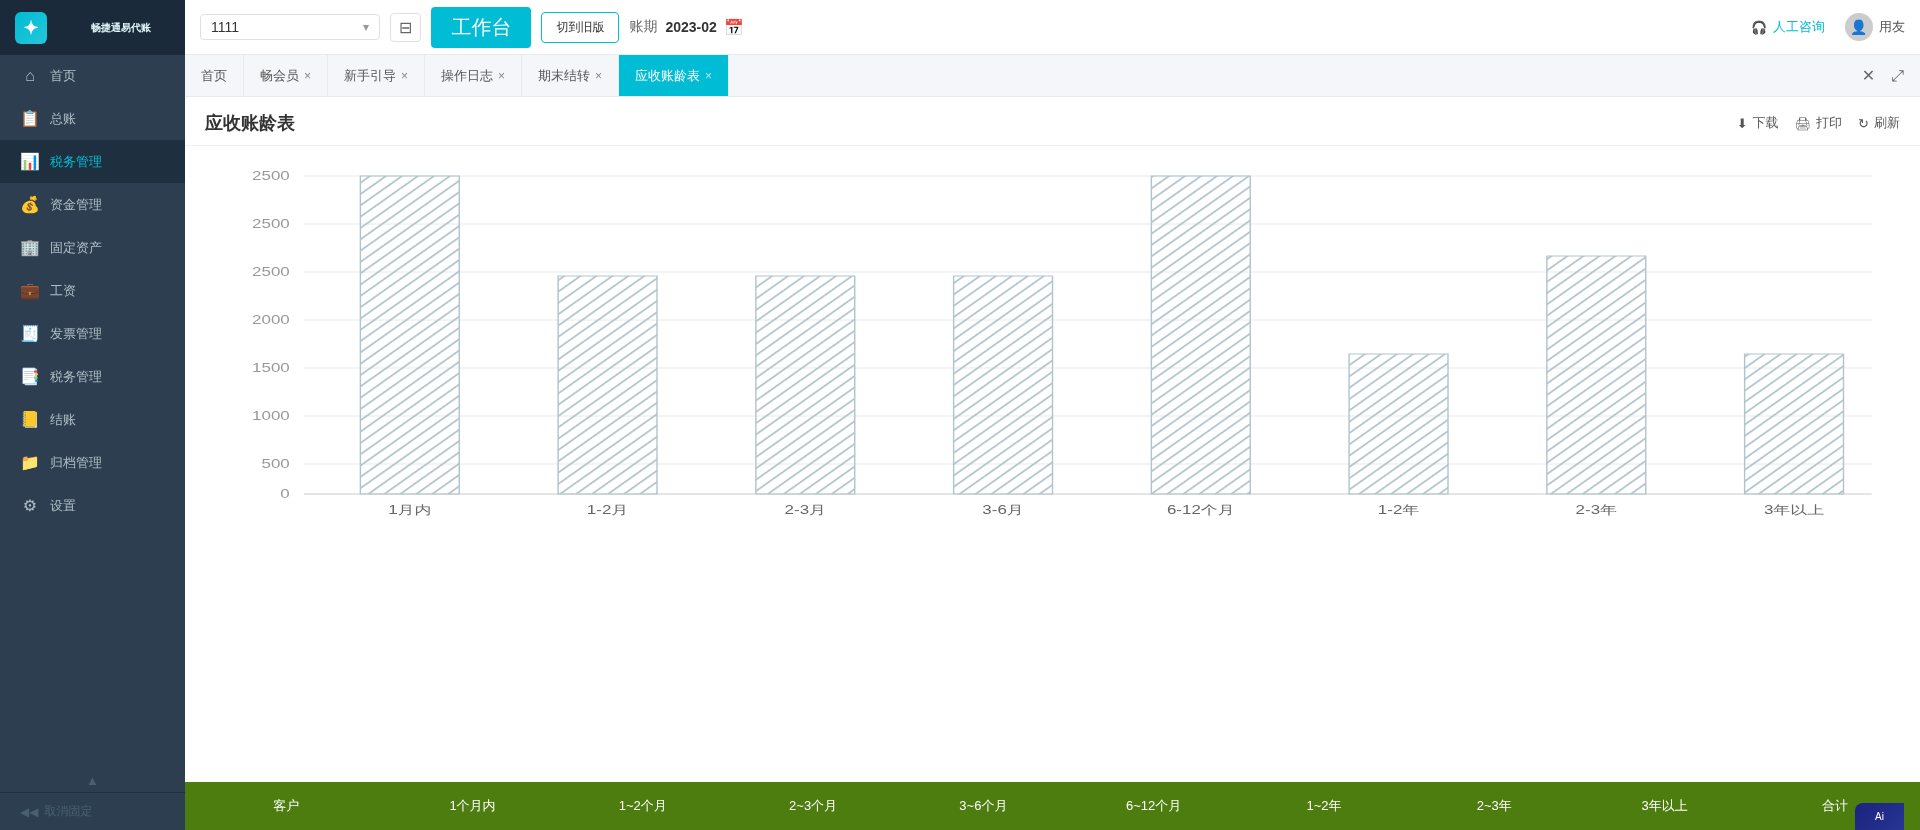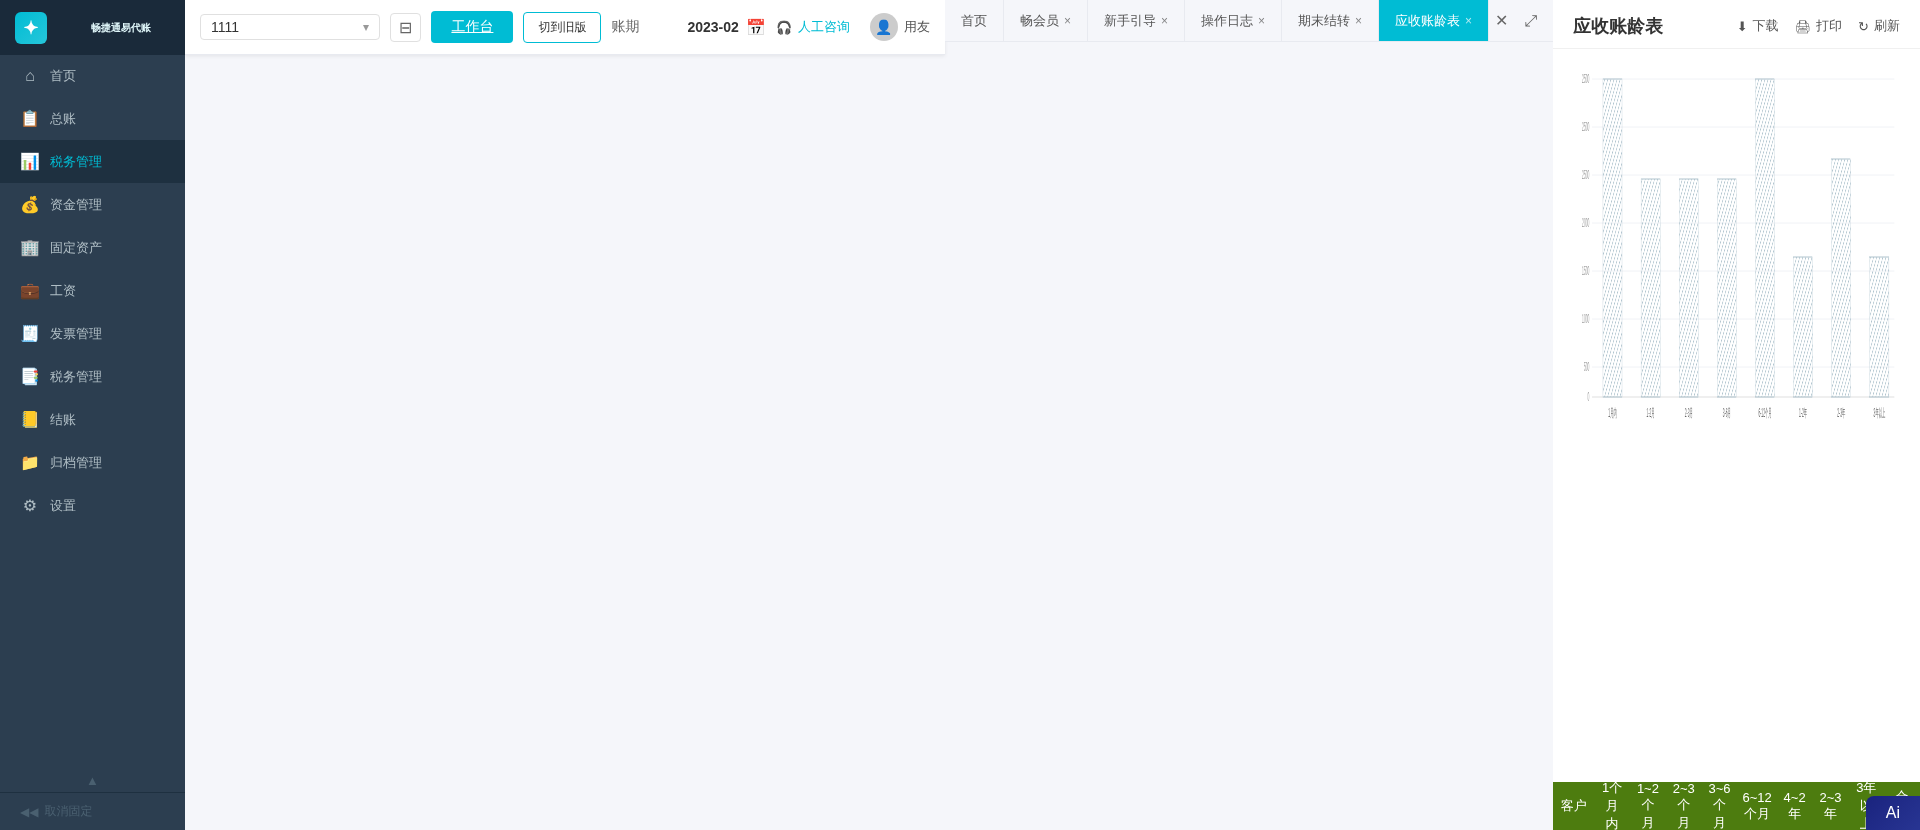--- a/index.html
+++ b/index.html
@@ -66,21 +66,21 @@
       font-size: 12px;
       display: flex; align-items: center; gap: 6px;
       cursor: pointer;
       border-top: 1px solid #1e3040;
     }
 
     
     #main {
       flex: 1;
       display: flex;
-      flex-direction: row;
+      flex-direction: column;
       background: #f5f6fa;
       height: 830px;
       overflow: hidden;
     }
 
     
     #header {
       height: 55px;
       background: #fff;
       display: flex;
@@ -103,36 +103,35 @@
     #company-selector .chevron { color: #999; font-size: 12px; }
 
     #copy-btn {
       background: none; border: 1px solid #e0e0e0; border-radius: 4px;
       padding: 4px 8px; cursor: pointer; color: #666; font-size: 16px;
     }
 
     #workbench-btn {
       background: #00bcd4; color: #fff; border: none;
       border-radius: 4px; padding: 7px 20px; cursor: pointer;
-      font-size: 14px;
-      text-decoration: underline;
+      font-size: 20px;
     }
 
     #switch-btn {
       background: #fff; color: #333; border: 1px solid #00bcd4;
       border-radius: 4px; padding: 6px 14px; cursor: pointer;
       font-size: 12px;
     }
 
     #period-area {
       display: flex; align-items: center; gap: 8px;
       font-size: 14px; color: #333;
     }
     #period-area .period-label { color: #666; }
-    #period-area .period-value { font-weight: bold; color: #333; margin-left: 40px; }
+    #period-area .period-value { font-weight: bold; color: #333; }
     #period-area .calendar-icon { color: #666; font-size: 16px; }
 
     .header-right {
       margin-left: auto;
       display: flex; align-items: center; gap: 20px;
     }
     .header-right .consult {
       display: flex; align-items: center; gap: 5px;
       color: #00bcd4; cursor: pointer; font-size: 13px;
     }
@@ -248,25 +247,25 @@
       padding: 0 5px;
     }
     .th-cell:first-child {
       flex: 1.2;
     }
 
     
     #ai-badge {
       position: fixed;
       bottom: 0;
-      right: 0;
+      right: 16px;
       background: linear-gradient(135deg, #1a237e, #283593);
       color: #fff;
       padding: 8px 20px;
-      font-size: 16px;
+      font-size: 10px;
       border-radius: 8px 0 0 0;
       display: flex; align-items: center; gap: 5px;
       cursor: pointer;
     }
   </style>
 </head>
 <body>
 
 <div id="sidebar">
   <div id="sidebar-logo">
@@ -459,21 +458,21 @@
     </div>
 
     <div id="table-header">
 
     <div class="th-cell">客户</div>
         <div class="th-cell">1个月内</div>
         <div class="th-cell">1~2个月</div>
         <div class="th-cell">2~3个月</div>
         <div class="th-cell">3~6个月</div>
         <div class="th-cell">6~12个月</div>
-        <div class="th-cell">4~2年</div>
+        <div class="th-cell">1~2年</div>
         <div class="th-cell">2~3年</div>
         <div class="th-cell">3年以上</div>
         <div class="th-cell">合计</div>
       </div>
   </div>
 </div>
 
 <div id="ai-badge">
   <span>Ai</span>
 </div>

